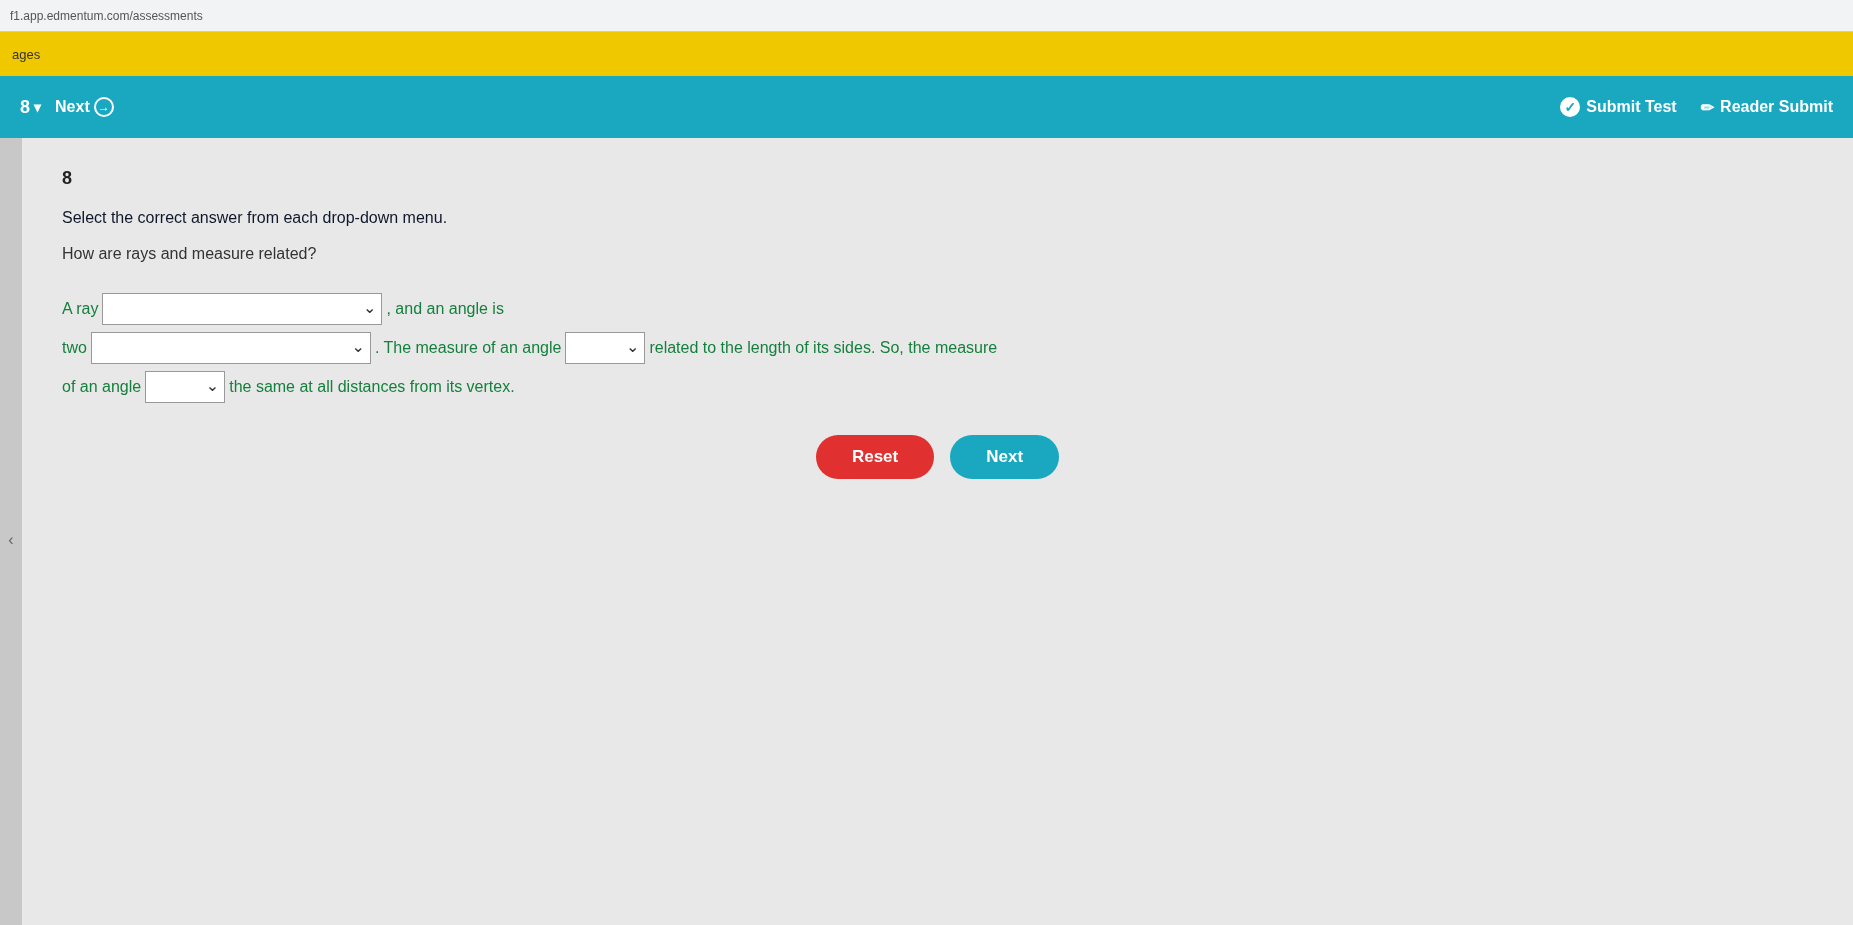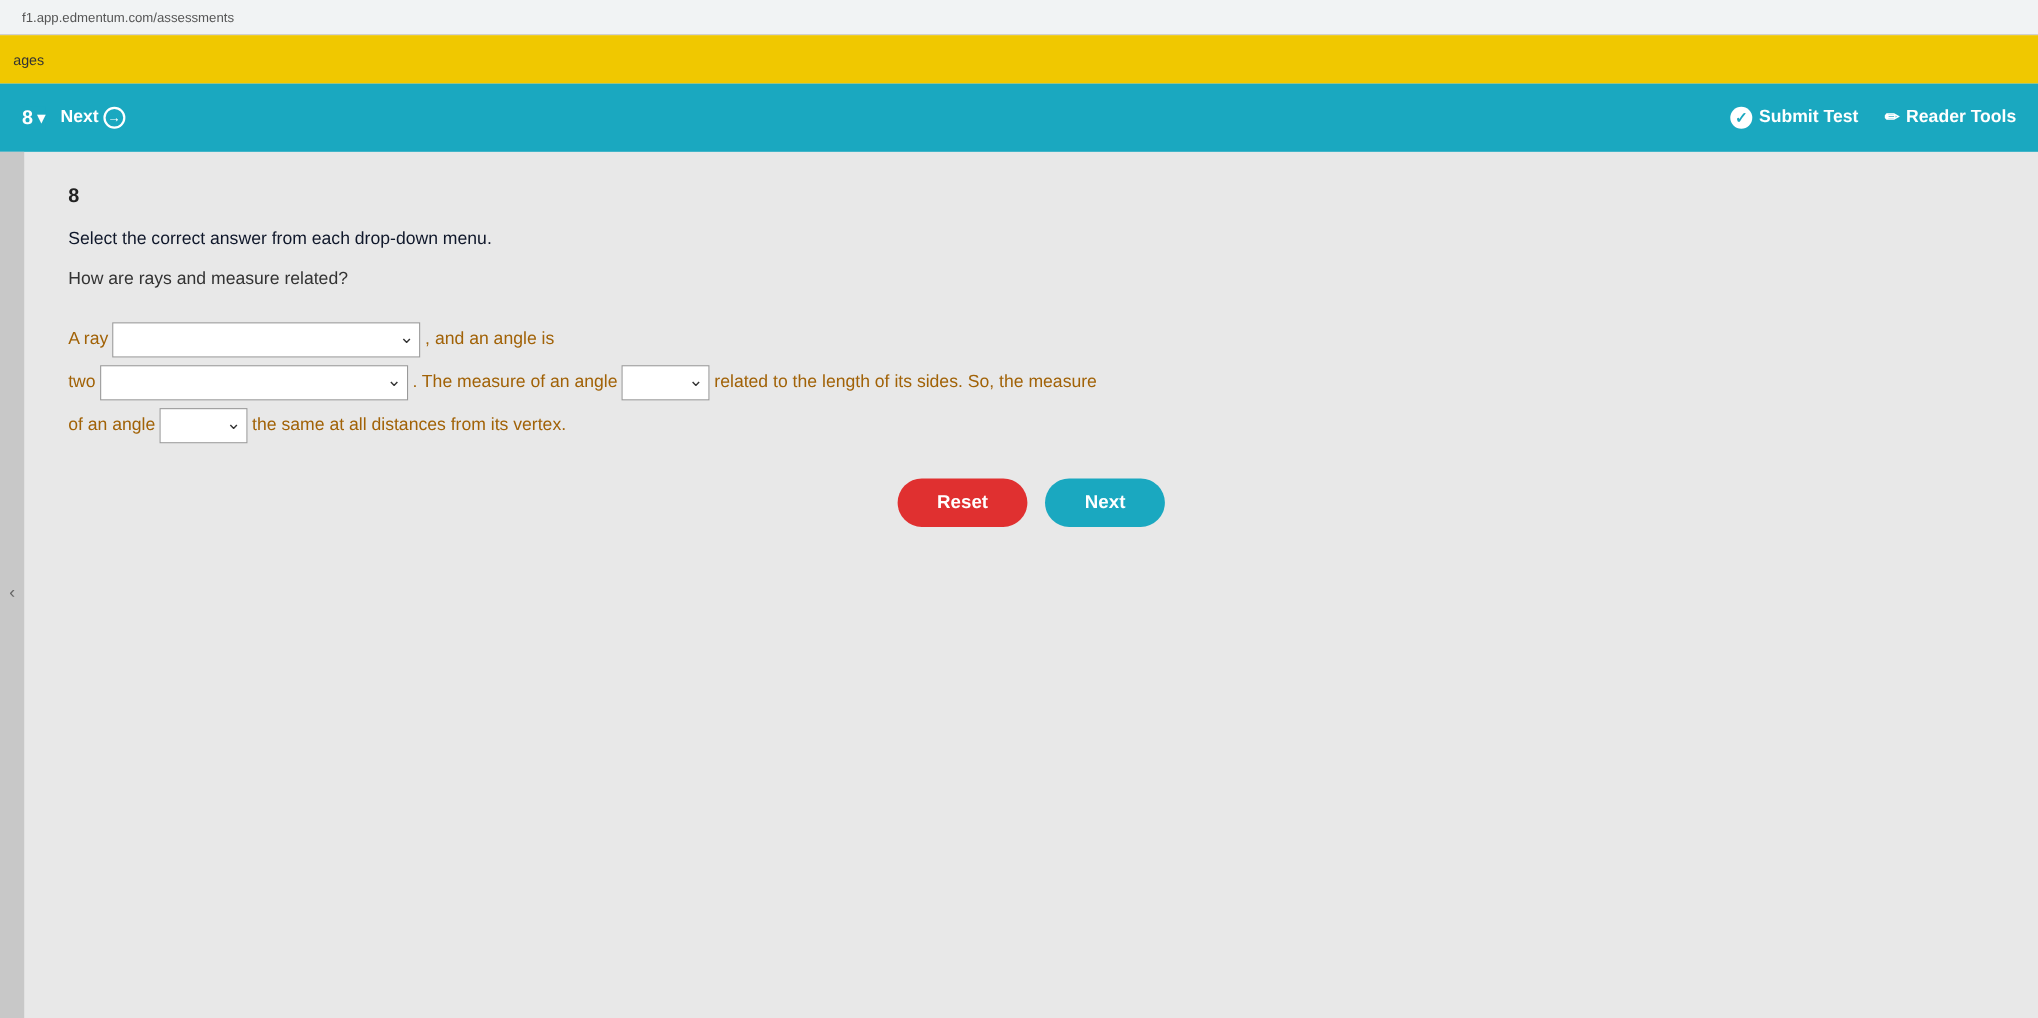--- a/index.html
+++ b/index.html
@@ -4,21 +4,21 @@
   <style>
     * { margin: 0; padding: 0; box-sizing: border-box; }
     body { font-family: Arial, sans-serif; background: #e8e8e8; width: 1853px; min-height: 925px; overflow-x: hidden; }
 
     
     .browser-bar {
       background: #f1f3f4;
       height: 32px;
       display: flex;
       align-items: center;
-      padding: 0 20px;
+      padding: 0 10px;
       gap: 8px;
       border-bottom: 1px solid #ccc;
     }
     .browser-bar-text {
       font-size: 12px;
       color: #555;
     }
 
     
     .top-bar {
@@ -267,21 +267,21 @@
       border: none;
       border-radius: 25px;
       padding: 12px 36px;
       font-size: 17px;
       font-weight: bold;
       cursor: pointer;
     }
 
     .inline-text {
       font-size: 16px;
-      color: #a16207;
+      color: #15803d;
     }
 
     .cursor-hand {
       cursor: pointer;
     }
   </style>
 </head>
 <body>
 
 <div class="browser-bar">
@@ -301,21 +301,21 @@
     <span>Next</span>
     <div class="circle-arrow">→</div>
   </button>
   <div class="header-right">
     <button class="submit-test-btn">
       <div class="check-circle-icon">✓</div>
       <span>Submit Test</span>
     </button>
     <button class="reader-tools-btn">
       <span class="pencil-icon">✏</span>
-      <span>Reader Tools</span>
+      <span>Reader Submit</span>
     </button>
   </div>
 </div>
 
 <div class="main-layout">
 
   <div class="sidebar">
     <span class="sidebar-arrow">‹</span>
   </div>
 

